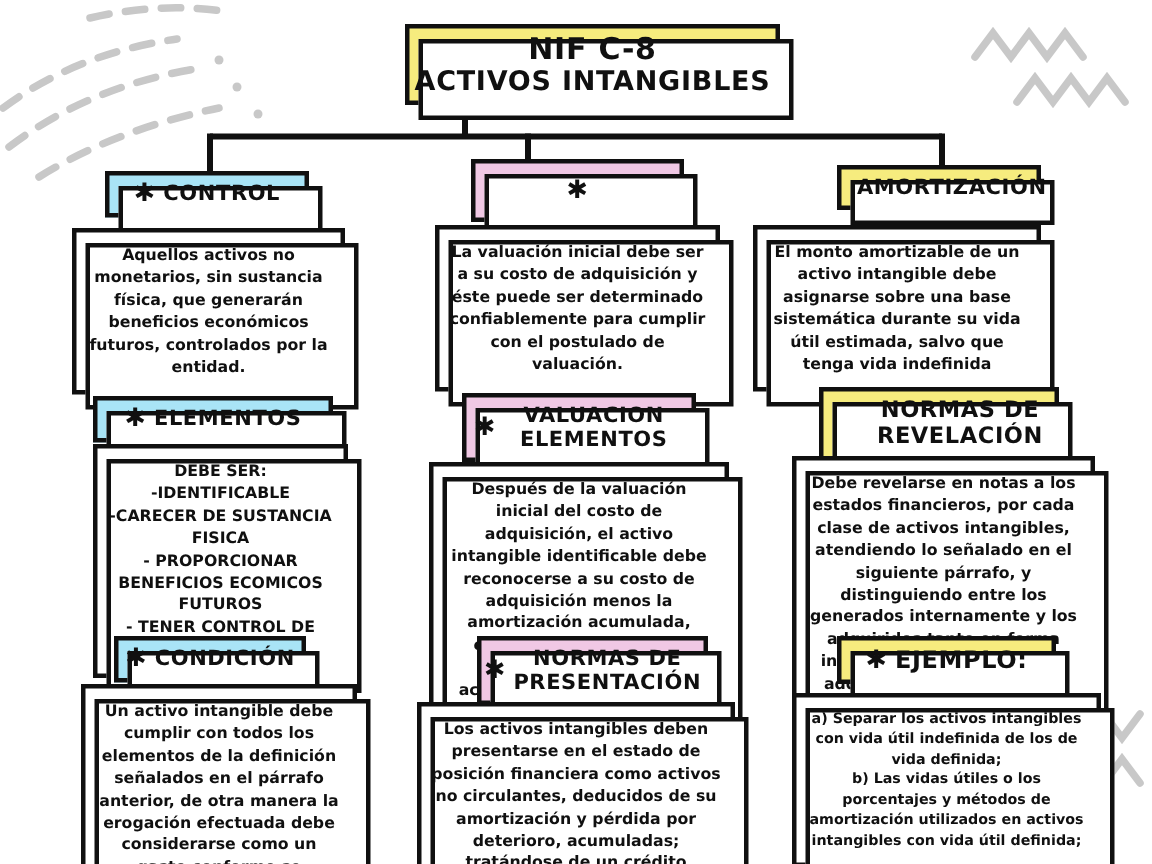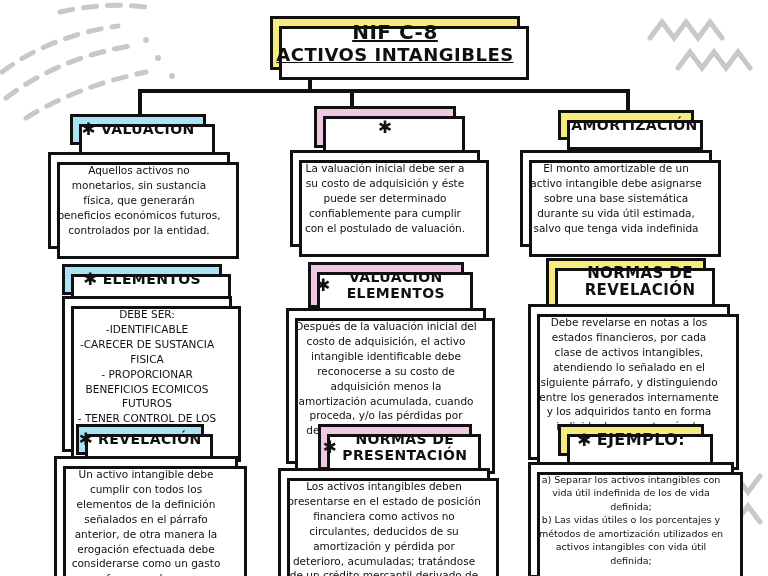--- a/index.html
+++ b/index.html
@@ -33,21 +33,21 @@
     font-size: 14px; line-height: 1.15; letter-spacing: 0.4px;
   }
   .header .star { font-size: 17px; line-height: 1; flex: 0 0 auto; }
   .cyan   { background: #a9e4f6; }
   .pink   { background: #f0c8e4; }
   .yellow { background: #f6ec7e; }
 
   .bodybox {
     background: #ffffff;
     display: flex; align-items: flex-end; justify-content: center;
-    padding: 8px 6px; text-align: center;
+    padding: 8px 6px; text-align: center; font-weight: bold;
   }
   .bodybox .btext { white-space: pre-line; font-size: 10.5px; line-height: 1.42; }
   .bodybox.small .btext { font-size: 9.5px; }
 </style>
 </head>
 <body>
 
 <div class="canvas">
 
   <svg class="doodles" width="768" height="576">
@@ -73,48 +73,48 @@
   <svg class="connectors" width="768" height="576">
     <g stroke="#101010" stroke-width="4" fill="none">
       <line x1="310" y1="70" x2="310" y2="91"></line>
       <line x1="140" y1="91" x2="628" y2="91"></line>
       <line x1="140" y1="89" x2="140" y2="122"></line>
       <line x1="352" y1="89" x2="352" y2="115"></line>
       <line x1="628" y1="89" x2="628" y2="120"></line>
     </g>
   </svg>
 
-  <div class="sticker titlebox" style="left:270px; top:16px; width:250px; height:54px;text-decoration:underline;">
+  <div class="sticker titlebox" style="left:270px; top:16px; width:250px; height:54px;">
     <div class="t1">NIF C-8</div>
     <div class="t2">ACTIVOS INTANGIBLES</div>
   </div>
 
   <div class="sticker header cyan" style="left:70px; top:114px; width:136px;">
     <span class="star">✱</span>
-    <span>VALUACION</span>
+    <span>CONTROL</span>
   </div>
   <div class="sticker bodybox" style="left:48px; top:152px; width:182px; min-height:96px;">
     <span class="btext">Aquellos activos no monetarios, sin sustancia física, que generarán beneficios económicos futuros, controlados por la entidad.</span>
   </div>
 
   <div class="sticker header cyan" style="left:62px; top:264px; width:160px;">
     <span class="star">✱</span>
     <span>ELEMENTOS</span>
   </div>
   <div class="sticker bodybox" style="left:62px; top:296px; width:170px; min-height:118px;">
     <span class="btext">DEBE SER:
 -IDENTIFICABLE
 -CARECER DE SUSTANCIA FISICA
 - PROPORCIONAR BENEFICIOS ECOMICOS FUTUROS
 - TENER CONTROL DE LOS BENEFICIOS</span>
   </div>
 
   <div class="sticker header cyan" style="left:76px; top:424px; width:128px;">
     <span class="star">✱</span>
-    <span>REVELACIÓN</span>
+    <span>CONDICIÓN</span>
   </div>
   <div class="sticker bodybox" style="left:54px; top:456px; width:184px; min-height:112px;">
     <span class="btext">Un activo intangible debe cumplir con todos los elementos de la definición señalados en el párrafo anterior, de otra manera la erogación efectuada debe considerarse como un gasto conforme se devenga.</span>
   </div>
 
   <div class="sticker header pink" style="left:314px; top:106px; width:142px; min-height:42px;">
     <span class="star">✱</span>
   </div>
   <div class="sticker bodybox" style="left:290px; top:150px; width:190px; min-height:92px;">
     <span class="btext">La valuación inicial debe ser a su costo de adquisición y éste puede ser determinado confiablemente para cumplir con el postulado de valuación.</span>
@@ -132,21 +132,21 @@
     <span class="star">✱</span>
     <span>NORMAS DE PRESENTACIÓN</span>
   </div>
   <div class="sticker bodybox" style="left:278px; top:468px; width:212px; min-height:100px;">
     <span class="btext">Los activos intangibles deben presentarse en el estado de posición financiera como activos no circulantes, deducidos de su amortización y pérdida por deterioro, acumuladas; tratándose de un crédito mercantil derivado de asociadas.</span>
   </div>
 
   <div class="sticker header yellow" style="left:558px; top:110px; width:136px;padding-left:22px;">
     <span>AMORTIZACIÓN</span>
   </div>
-  <div class="sticker bodybox" style="left:520px; top:150px; width:192px; min-height:92px;">
+  <div class="sticker bodybox" style="left:502px; top:150px; width:192px; min-height:92px;">
     <span class="btext">El monto amortizable de un activo intangible debe asignarse sobre una base sistemática durante su vida útil estimada, salvo que tenga vida indefinida</span>
   </div>
 
   <div class="sticker header yellow" style="left:546px; top:258px; width:160px; min-height:44px; font-size:15px;padding-left:33px;">
     <span>NORMAS DE REVELACIÓN</span>
   </div>
   <div class="sticker bodybox" style="left:528px; top:304px; width:202px; min-height:114px;">
     <span class="btext">Debe revelarse en notas a los estados financieros, por cada clase de activos intangibles, atendiendo lo señalado en el siguiente párrafo, y distinguiendo entre los generados internamente y los adquiridos tanto en forma individual como a través de adquisiciones de negocios.</span>
   </div>
 

